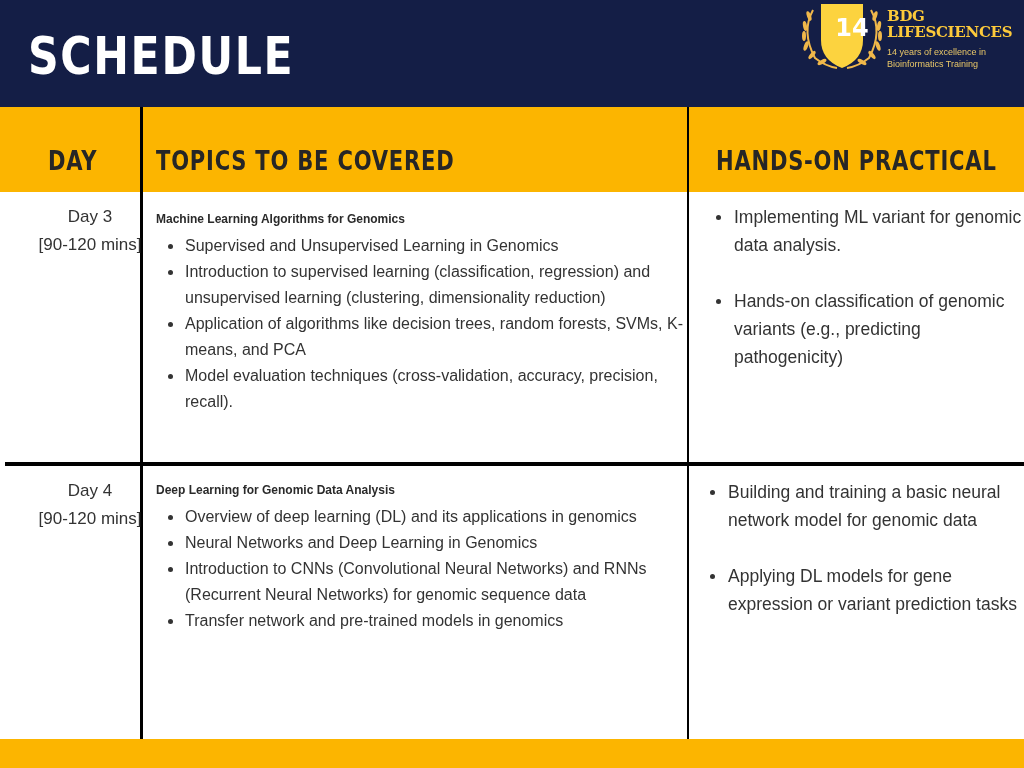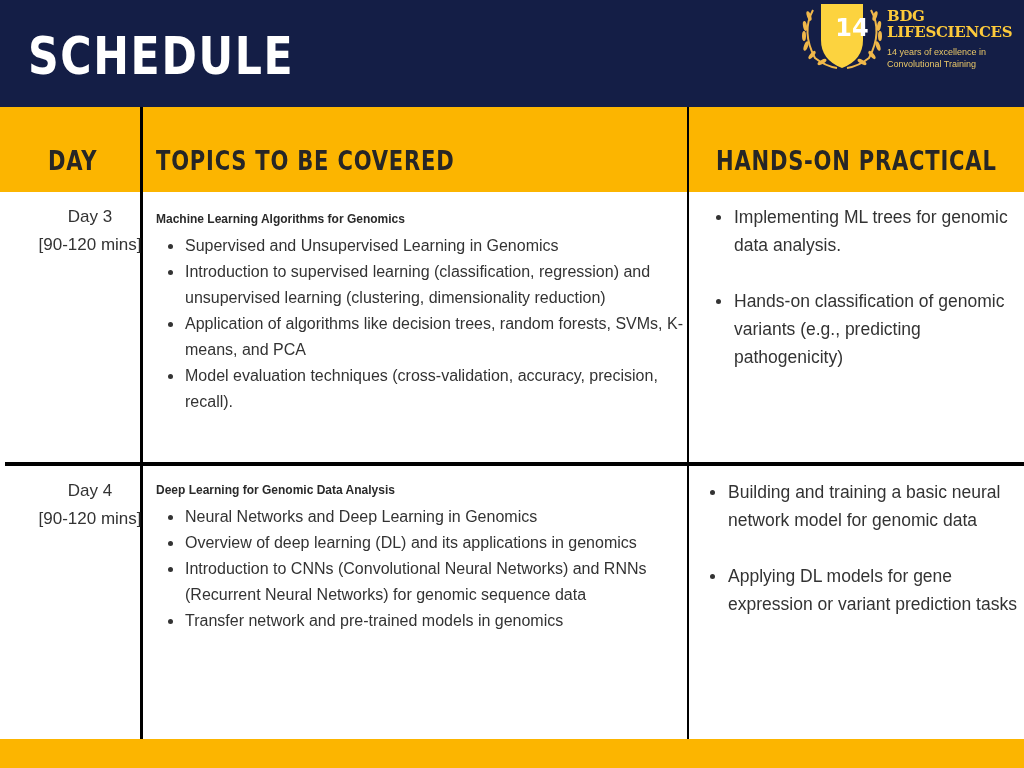--- a/index.html
+++ b/index.html
@@ -106,21 +106,21 @@
       </g>
       <path d="M24 2 H66 V38 Q66 58 45 66 Q24 58 24 38 Z" fill="#fcd33f"></path>
     </svg>
     <div style="position:absolute;left:35px;top:12px;width:40px;text-align:center;font-family:'DejaVu Sans',sans-serif;font-weight:bold;font-size:24px;color:#ffffff;">14</div>
     <div class="logo-name">
       <div>BDG</div>
       <div>LIFESCIENCES</div>
     </div>
     <div class="logo-tag">
       <div>14 years of excellence in</div>
-      <div>Convolutional Training</div>
+      <div>Bioinformatics Training</div>
     </div>
   </div>
 </div>
 
 <div class="thead">
   <div class="th th-day">
       <span>DAY</span>
     </div>
   <div class="th th-topics">
       <span>TOPICS TO BE COVERED</span>
@@ -142,34 +142,34 @@
   <div class="topic-title">Machine Learning Algorithms for Genomics</div>
   <ul class="topic-list">
     <li>Supervised and Unsupervised Learning in Genomics</li>
     <li>Introduction to supervised learning (classification, regression) and unsupervised learning (clustering, dimensionality reduction)</li>
     <li>Application of algorithms like decision trees, random forests, SVMs, K-means, and PCA</li>
     <li>Model evaluation techniques (cross-validation, accuracy, precision, recall).</li>
   </ul>
 </div>
 <div class="hands-cell" style="top:203px;">
   <ul class="hands-list">
-    <li>Implementing ML trees for genomic data analysis.</li>
+    <li>Implementing ML variant for genomic data analysis.</li>
     <li class="gap">Hands-on classification of genomic variants (e.g., predicting pathogenicity)</li>
   </ul>
 </div>
 
 <div class="day-cell" style="top:477px;">
   <div>Day 4</div>
   <div>[90-120 mins]</div>
 </div>
 <div class="topic-cell" style="top:476px;">
   <div class="topic-title">Deep Learning for Genomic Data Analysis</div>
   <ul class="topic-list">
+    <li>Overview of deep learning (DL) and its applications in genomics</li>
     <li>Neural Networks and Deep Learning in Genomics</li>
-    <li>Overview of deep learning (DL) and its applications in genomics</li>
     <li>Introduction to CNNs (Convolutional Neural Networks) and RNNs (Recurrent Neural Networks) for genomic sequence data</li>
     <li>Transfer network and pre-trained models in genomics</li>
   </ul>
 </div>
 <div class="hands-cell" style="top:478px;left:702px;width:322px;">
   <ul class="hands-list">
     <li>Building and training a basic neural network model for genomic data</li>
     <li class="gap">Applying DL models for gene expression or variant prediction tasks</li>
   </ul>
 </div>

